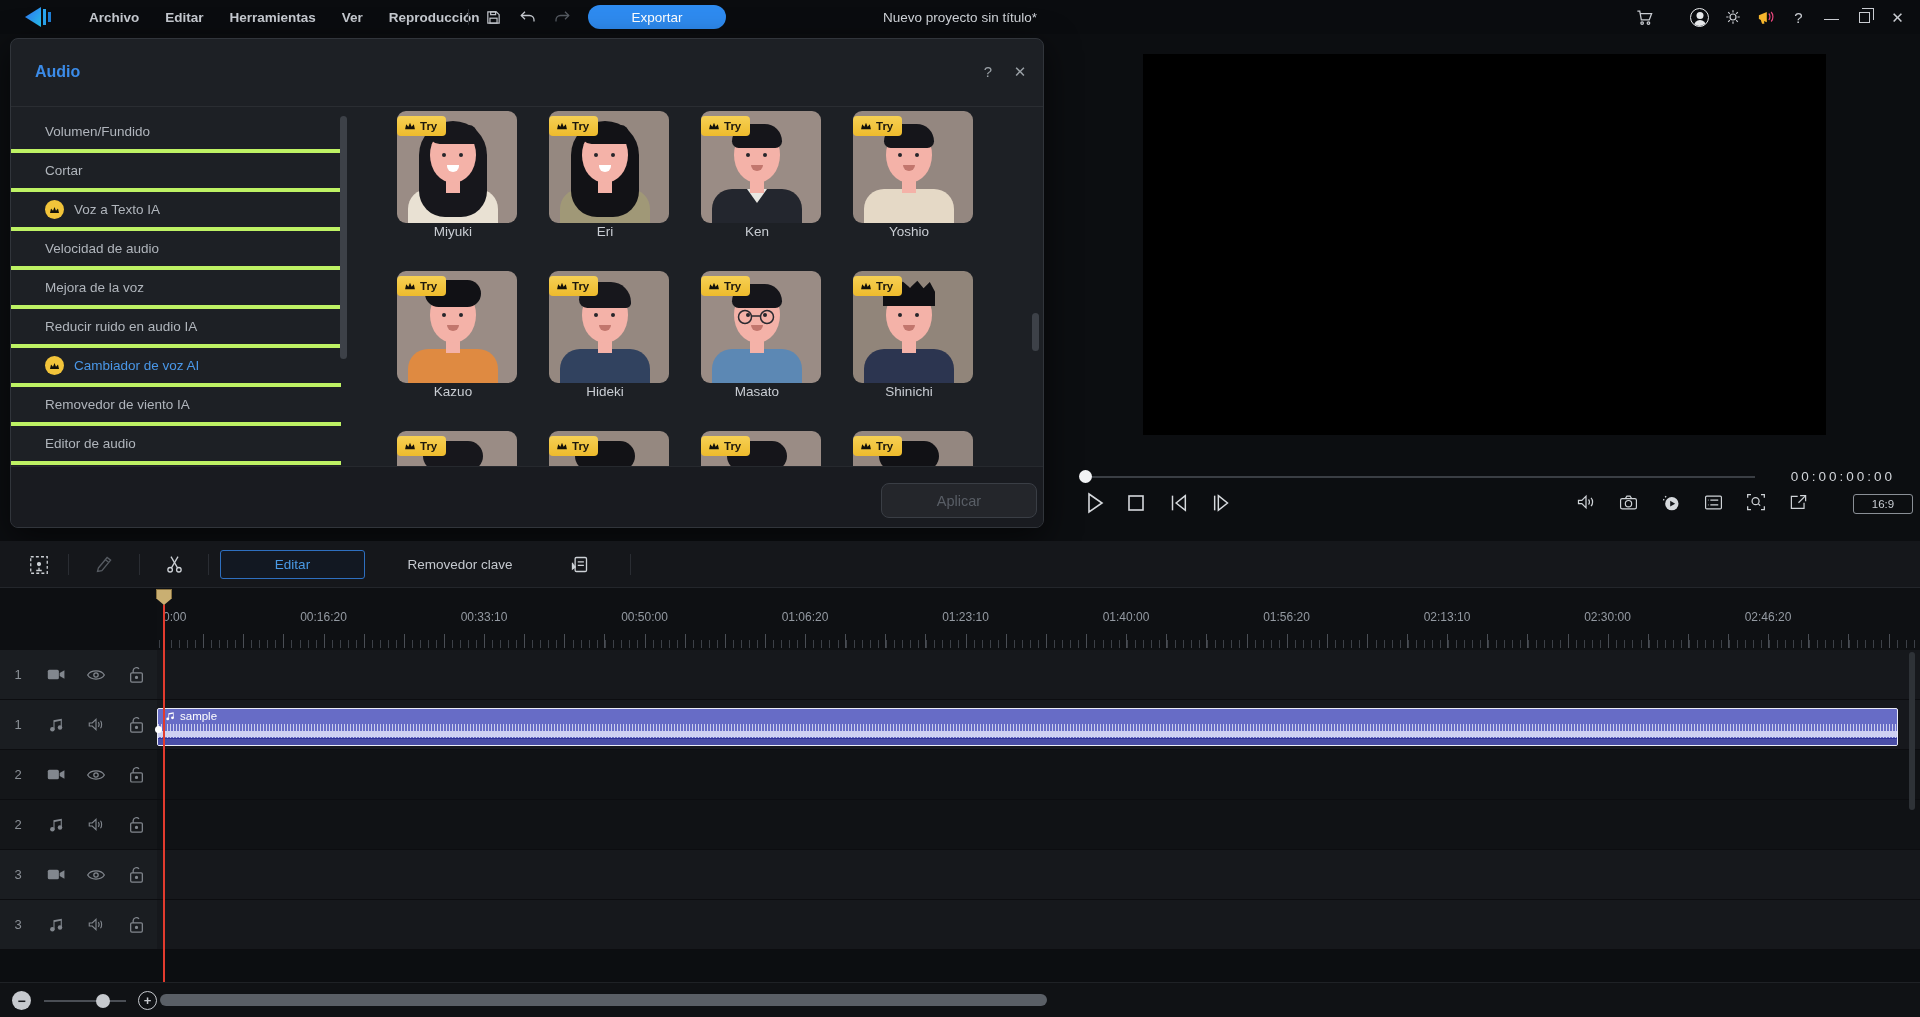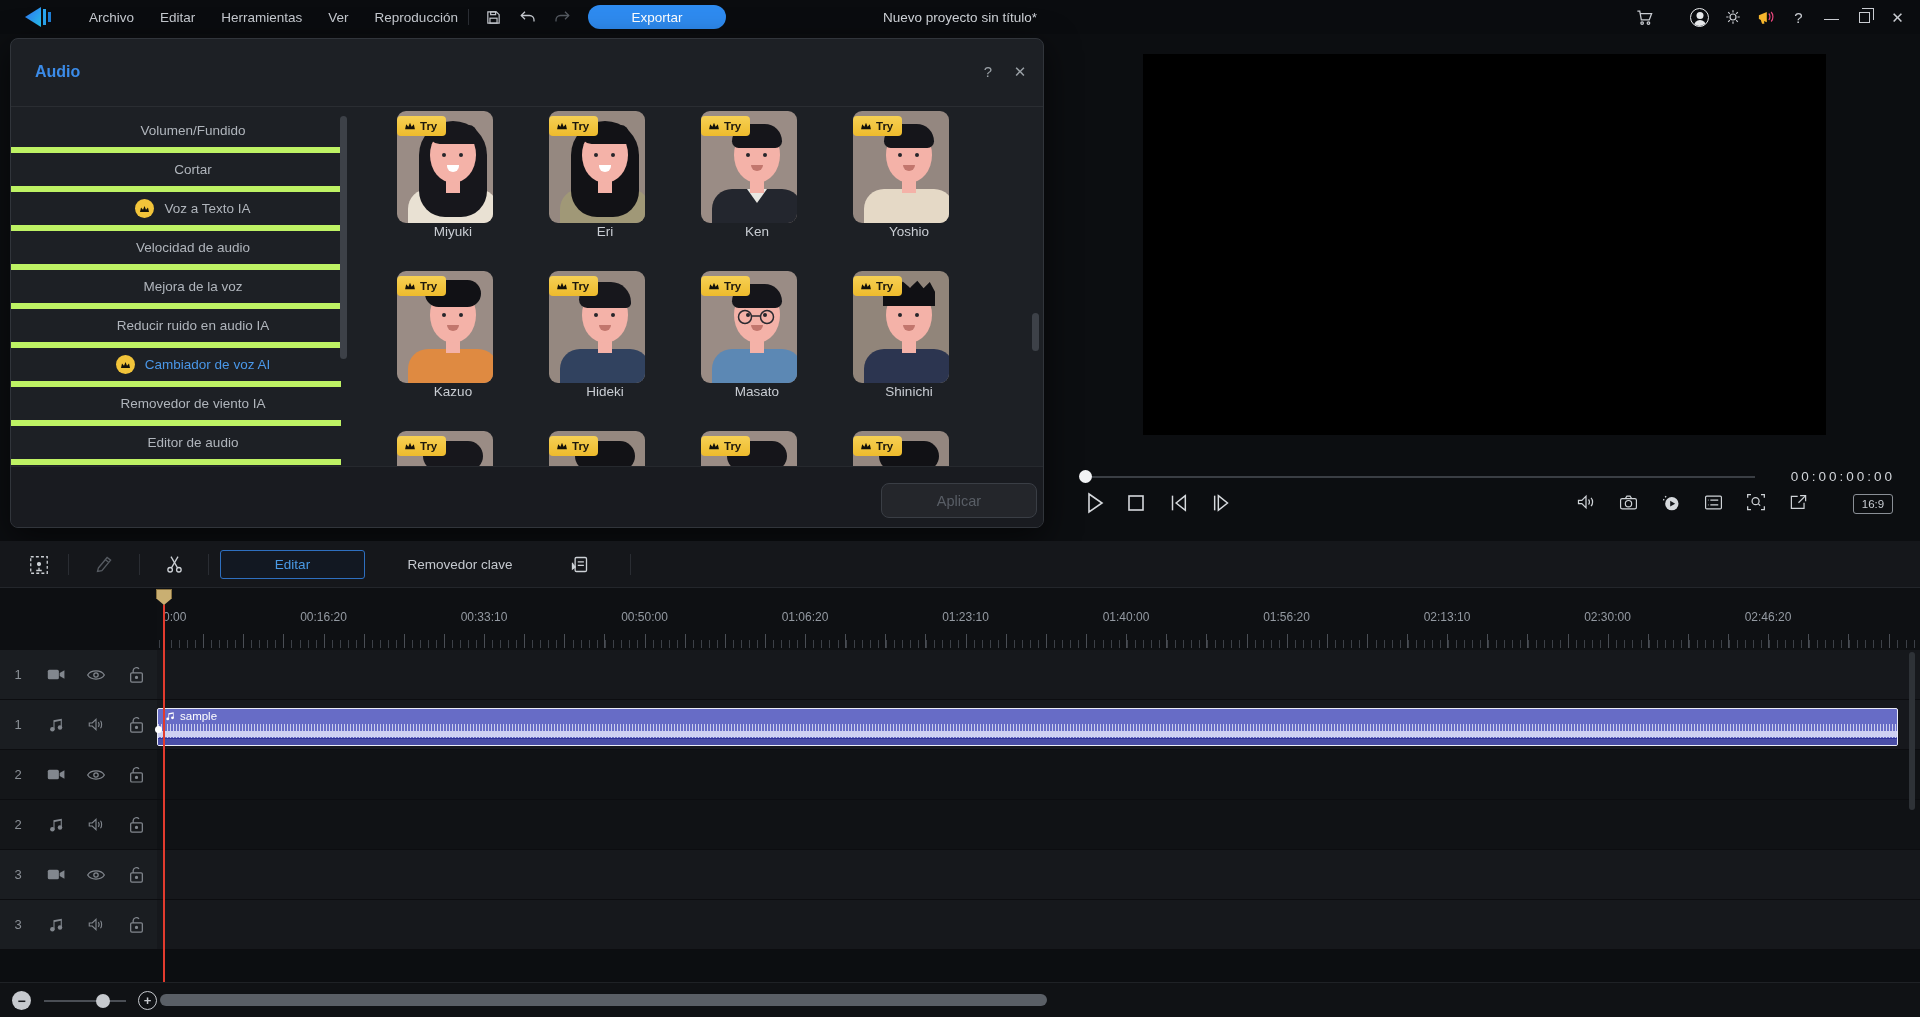--- a/index.html
+++ b/index.html
@@ -5,21 +5,21 @@
   * { box-sizing: border-box; margin: 0; padding: 0; }
   html,body { background:#07080a; }
   .stage{ position:relative; width:1920px; height:1017px; overflow:hidden;
           background:#0c0e11; font-family:"Liberation Sans",sans-serif; color:#c8ccd2; }
   svg{ display:block; }
   .ic{ display:inline-flex; align-items:center; justify-content:center; }
 
   
   .topbar{ position:absolute; left:0; top:0; width:1920px; height:34px; background:#0a0c0f; }
   .logo{ position:absolute; left:22px; top:6px; }
-  .menu{ position:absolute; left:76px; top:0; height:34px; display:flex; align-items:center; }
+  .menu{ position:absolute; left:76px; top:0; height:34px; display:flex; align-items:center;font-weight:bold; }
   .menu-item{ padding:0 13px; font-size:13.5px; color:#c6cad0; height:34px; display:flex; align-items:center; cursor:default; }
   .tb-sep{ position:absolute; left:468px; top:9px; width:1px; height:16px; background:#2b2e34; }
   .tb-ic{ position:absolute; top:0; height:34px; width:26px; color:#c6cad0; }
   .tb-ic.dim{ color:#565b62; }
   .export-btn{ position:absolute; left:588px; top:5px; width:138px; height:24px; border-radius:12px;
                background:#2e8bf0; color:#fff; font-size:13.5px; display:flex; align-items:center; justify-content:center; }
   .win-title{ position:absolute; left:50%; top:0; transform:translateX(-50%); height:34px; display:flex; align-items:center;
               font-size:13.5px; color:#d0d4d9; }
   .tb-right{ position:absolute; right:10px; top:0; height:34px; display:flex; align-items:center; }
   .tb-right .ri{ width:25px; height:34px; display:flex; align-items:center; justify-content:center; color:#c9ccd1; margin-left:8px; }
@@ -33,31 +33,31 @@
   
   .panel{ position:absolute; left:10px; top:38px; width:1034px; height:490px; background:#1d2025;
           border:1px solid #31353b; border-radius:8px; box-shadow:0 10px 34px rgba(0,0,0,.6); overflow:hidden; }
   .panel-title{ position:absolute; left:24px; top:24px; font-size:16px; font-weight:bold; color:#3b8be8; }
   .panel-help{ position:absolute; left:966px; top:24px; width:22px; text-align:center; color:#9aa0a6; font-size:15px; }
   .panel-close{ position:absolute; left:998px; top:24px; width:22px; text-align:center; color:#9aa0a6; font-size:15px; }
   .panel-divider{ position:absolute; left:0; top:67px; width:100%; height:1px; background:#2a2d32; }
 
   .side-list{ position:absolute; left:0; top:75px; width:330px; }
   .side-item{ height:39px; display:flex; align-items:center; padding-left:34px; font-size:13.5px; color:#b0b5bc;
-              border-bottom:6px solid #bef264; cursor:default;justify-content:center; }
+              border-bottom:4px solid #bef264; cursor:default; }
   .side-item.active{ color:#4a97e8; }
   .side-item .crown-dot{ display:none; width:19px; height:19px; border-radius:50%; background:#f2c43a;
               margin-right:10px; align-items:center; justify-content:center; }
   .side-item.premium .crown-dot{ display:inline-flex; }
   .side-scroll{ position:absolute; left:329px; top:77px; width:7px; height:243px; border-radius:4px; background:#3d4148; }
 
   .voice-grid{ position:absolute; left:340px; top:72px; width:680px; height:355px; overflow:hidden;
                display:flex; flex-wrap:wrap; padding-left:46px; column-gap:40px; align-content:flex-start; }
   .voice-cell{ width:112px; height:160px; position:relative; }
-  .voice-thumb{ position:relative; width:96px; height:112px; border-radius:9px; overflow:hidden; background:var(--abg,#978a82); }
+  .voice-thumb{ position:relative; width:120px; height:112px; border-radius:9px; overflow:hidden; background:var(--abg,#978a82); }
   .voice-name{ margin-top:1px; text-align:center; font-size:13.5px; color:#c9cdd3; }
 
   .fig{ position:absolute; inset:0; }
   .fig .hair-back{ display:none; position:absolute; left:22px; top:10px; width:68px; height:96px; border-radius:34px 34px 26px 26px; background:var(--ahair,#17171c); z-index:2; }
   .fig .shirt{ position:absolute; left:11px; top:78px; width:90px; height:36px; border-radius:20px 20px 0 0; background:var(--ashirt,#888); z-index:1; }
   .fig .neck{ position:absolute; left:49px; top:64px; width:14px; height:18px; background:var(--askin,#f4b2a8); z-index:3; }
   .fig .head{ position:absolute; left:33px; top:16px; width:46px; height:56px; border-radius:50%; background:var(--askin,#f4b2a8); z-index:4; }
   .fig .head::before{ content:""; position:absolute; left:12px; top:26px; width:4px; height:4px; border-radius:50%;
                       background:#26262b; box-shadow:17px 0 0 #26262b; }
   .fig .head::after{ content:""; position:absolute; left:17px; top:38px; width:12px; height:6px; border-radius:0 0 10px 10px; background:#c2766d; }
@@ -86,21 +86,21 @@
               display:flex; align-items:center; justify-content:center; }
 
   
   .video-rect{ position:absolute; left:1143px; top:54px; width:683px; height:381px; background:#000; }
   .seek-row{ position:absolute; left:1085px; top:470px; width:810px; height:14px; }
   .seek-track{ position:absolute; left:0; top:6px; width:670px; height:2px; background:#3a3e44; }
   .seek-knob{ position:absolute; left:-6px; top:0; width:13px; height:13px; border-radius:50%; background:#f2f3f5; }
   .timecode{ position:absolute; right:0; top:-1px; font-size:13.5px; letter-spacing:3px; color:#d2d5da; }
   .transport{ position:absolute; left:1085px; top:492px; display:flex; gap:22px; color:#d6d9dd; }
   .pv-right{ position:absolute; left:1576px; top:492px; display:flex; gap:23px; align-items:center; color:#cfd3d7; }
-  .ratio-badge{ position:absolute; left:1853px; top:494px; width:40px; height:20px; border:1px solid #8a8f96; border-radius:3px;
+  .ratio-badge{ position:absolute; left:1853px; top:494px; width:60px; height:20px; border:1px solid #8a8f96; border-radius:3px;
                 font-size:11.5px; color:#c8ccd2; display:flex; align-items:center; justify-content:center; }
 
   
   .tl-toolbar{ position:absolute; left:0; top:541px; width:1920px; height:47px; background:#15171b; border-bottom:1px solid #23262b; }
   .tt-ic{ position:absolute; top:0; height:47px; width:34px; color:#cdd1d6; }
   .tt-sep{ position:absolute; top:13px; width:1px; height:21px; background:#2a2d33; }
   .edit-tab{ position:absolute; left:220px; top:9px; width:145px; height:29px; border:1px solid #2e6fc0; border-radius:3px;
              background:#121822; color:#4a9ae6; font-size:13.5px; display:flex; align-items:center; justify-content:center; }
   .kf-tab{ position:absolute; left:380px; top:9px; width:160px; height:29px; color:#c4c8ce; font-size:13.5px;
            display:flex; align-items:center; justify-content:center; }

